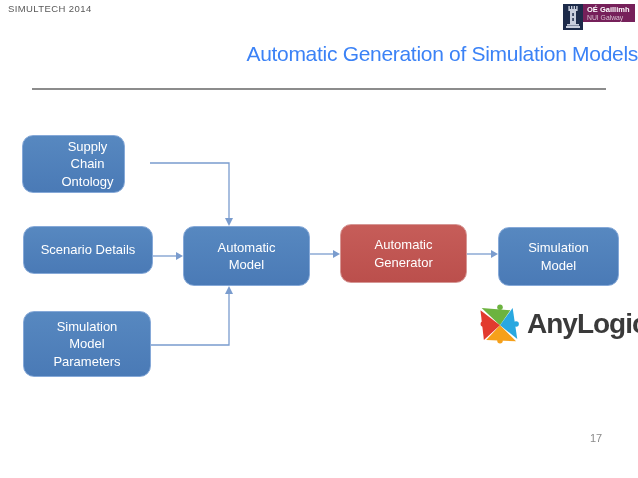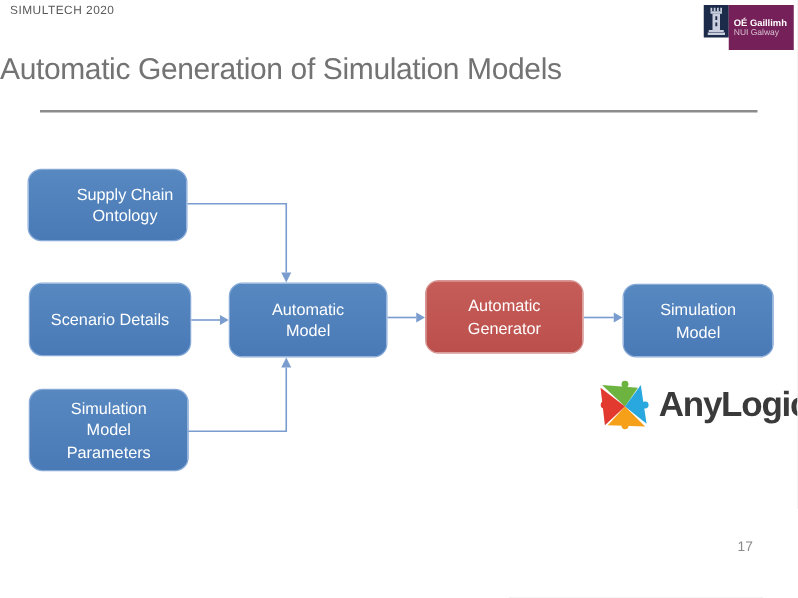--- a/index.html
+++ b/index.html
@@ -3,25 +3,25 @@
 <meta charset="utf-8">
 <style>
   html,body{margin:0;padding:0;background:#e9e9e9;font-family:"Liberation Sans",sans-serif;}
   .slide{position:relative;width:638px;height:478px;background:#ffffff;overflow:hidden;}
 
   .conf-header{position:absolute;left:8px;top:3px;font-size:9.5px;letter-spacing:.4px;color:#595959;}
 
   
   .nuig{position:absolute;left:563px;top:4px;display:flex;height:26px;}
   .nuig-crest{width:20px;height:26px;background:#1D2B4A;display:flex;align-items:center;justify-content:center;}
-  .nuig-panel{width:52px;height:36px;background:#76205A;display:flex;flex-direction:column;justify-content:center;padding-left:4px;box-sizing:border-box;}
+  .nuig-panel{width:52px;height:18px;background:#76205A;display:flex;flex-direction:column;justify-content:flex-end;padding-left:4px;box-sizing:border-box;}
   .nuig-line1{font-size:7.5px;font-weight:bold;color:#ffffff;line-height:9px;}
   .nuig-line2{font-size:6.8px;color:#D8C2D0;line-height:8px;}
 
-  .title{position:absolute;top:42px;left:0;width:100%;text-align:left;font-size:24px;color:#737373;letter-spacing:-0.3px;}
+  .title{position:absolute;top:42px;left:0;width:100%;text-align:right;font-size:21px;color:#3b82f6;letter-spacing:-0.3px;}
   .title-rule{position:absolute;top:88px;left:32px;width:574px;height:1.5px;background:#8c8c8c;}
 
   
   .flow-box{position:absolute;border-radius:11px;display:flex;align-items:center;justify-content:center;
     text-align:center;color:#ffffff;font-size:13px;line-height:1.32;white-space:pre-line;
     box-sizing:border-box;}
   .box-blue{background:linear-gradient(#5788c0,#4a7ab6);border:1.5px solid #86a9d8;}
   .box-red{background:linear-gradient(#c65d59,#bb4f4c);border:1.5px solid #d69795;}
 
   .arrows{position:absolute;left:0;top:0;width:638px;height:478px;pointer-events:none;}
@@ -33,21 +33,21 @@
   .anylogic-icon{width:46px;height:46px;margin-right:4px;}
   .anylogic-text{font-size:28px;font-weight:bold;color:#3a3a3a;letter-spacing:-1px;}
 
   .page-number{position:absolute;left:590px;top:432px;font-size:11px;color:#8a8a8a;}
 </style>
 </head>
 <body>
 
 <div class="slide">
 
-  <div class="conf-header">SIMULTECH 2020</div>
+  <div class="conf-header">SIMULTECH 2014</div>
 
   <div class="nuig">
     <div class="nuig-crest">
       <svg width="14" height="22" viewBox="0 0 14 22">
         <g fill="#C8CEDD">
           <rect x="5" y="0" width="1.4" height="3"></rect>
             <rect x="7.6" y="0" width="1.4" height="3"></rect>
             <rect x="2.4" y="0" width="1.4" height="3"></rect>
             <rect x="10.2" y="0" width="1.4" height="3"></rect>
           <rect x="2.4" y="3" width="9.2" height="2"></rect>
@@ -76,24 +76,24 @@
     <path d="M153 256 H176"></path>
     <polygon points="176,252 176,260 183,256"></polygon>
     <path d="M150 345 H229 V294"></path>
     <polygon points="225,294 233,294 229,286"></polygon>
     <path d="M310 254 H333"></path>
     <polygon points="333,250 333,258 340,254"></polygon>
     <path d="M467 254 H491"></path>
     <polygon points="491,250 491,258 498,254"></polygon>
   </svg>
 
-  <div class="flow-box box-blue" style="left:22px;top:135px;width:128px;height:58px;padding-left:28px;">Supply Chain
+  <div class="flow-box box-blue" style="left:22px;top:135px;width:103px;height:58px;padding-left:28px;">Supply Chain
 Ontology</div>
 
-  <div class="flow-box box-blue" style="left:23px;top:226px;width:130px;height:59px;">Scenario Details</div>
+  <div class="flow-box box-blue" style="left:23px;top:226px;width:130px;height:48px;">Scenario Details</div>
 
   <div class="flow-box box-blue" style="left:23px;top:311px;width:128px;height:66px;">Simulation
 Model
 Parameters</div>
 
   <div class="flow-box box-blue" style="left:183px;top:226px;width:127px;height:60px;">Automatic
 Model</div>
 
   <div class="flow-box box-red" style="left:340px;top:224px;width:127px;height:59px;">Automatic
 Generator</div>

